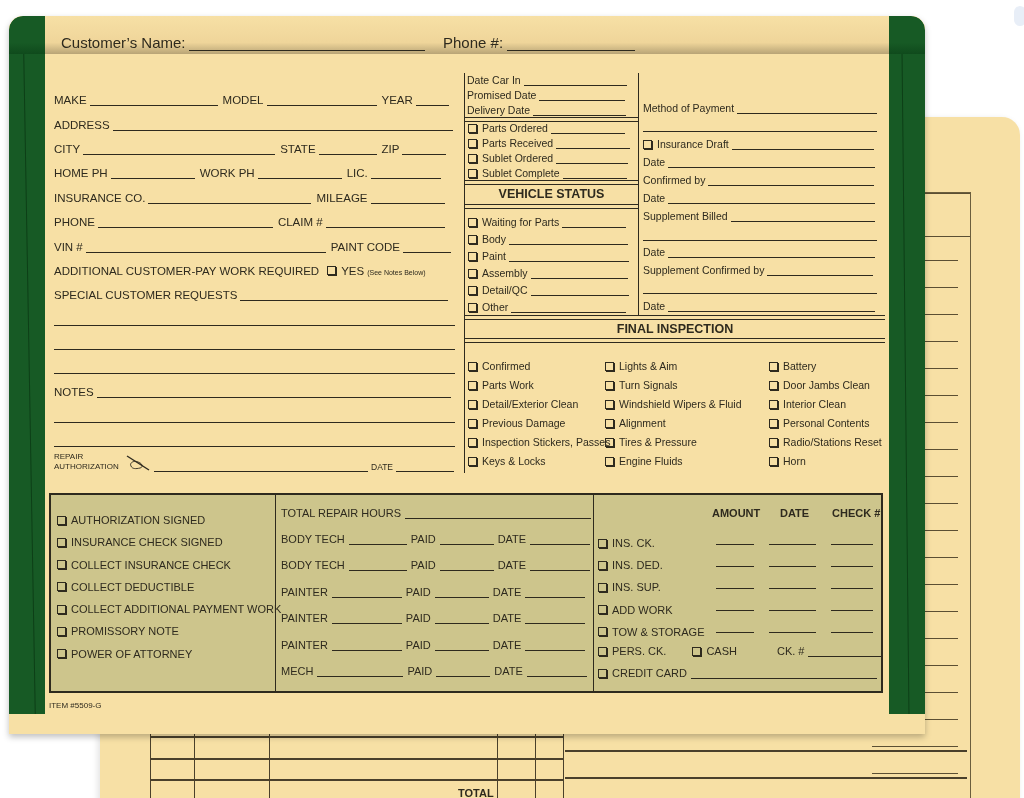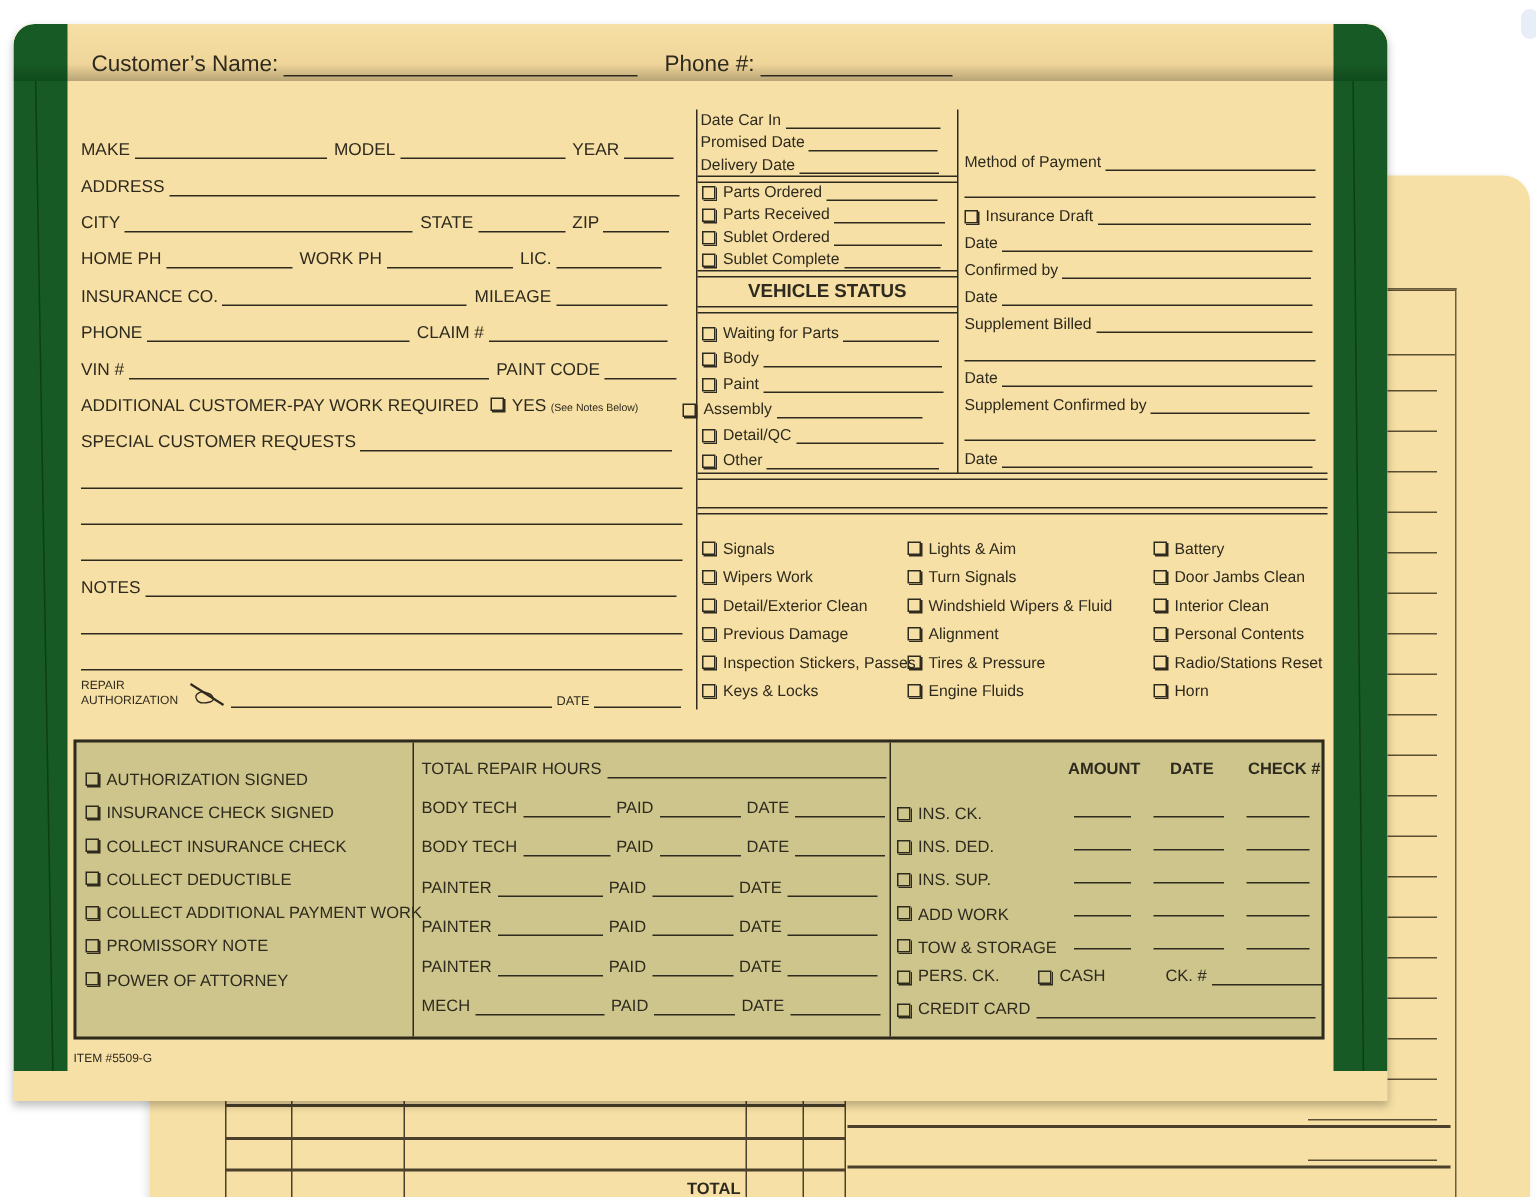--- a/index.html
+++ b/index.html
@@ -246,21 +246,21 @@
   <div class="fld small" style="left:459px;top:217px;">
       <span class="cb"></span>
       <span>Body</span>
       <span class="blank" style="width:119px;margin-right:0"></span>
     </div>
   <div class="fld small" style="left:459px;top:234px;">
       <span class="cb"></span>
       <span>Paint</span>
       <span class="blank" style="width:120px;margin-right:0"></span>
     </div>
-  <div class="fld small" style="left:446px;top:251px;">
+  <div class="fld small" style="left:459px;top:251px;">
       <span class="cb"></span>
       <span>Assembly</span>
       <span class="blank" style="width:97px;margin-right:0"></span>
     </div>
   <div class="fld small" style="left:459px;top:268px;">
       <span class="cb"></span>
       <span>Detail/QC</span>
       <span class="blank" style="width:98px;margin-right:0"></span>
     </div>
   <div class="fld small" style="left:459px;top:285px;">
@@ -304,25 +304,26 @@
       <span>Supplement Confirmed by</span>
       <span class="blank" style="width:106px;margin-right:0"></span>
     </div>
   <div class="fullline" style="left:634px;top:277px;width:234px;"></div>
   <div class="fld small" style="left:634px;top:284px;">
       <span>Date</span>
       <span class="blank" style="width:207px;margin-right:0"></span>
     </div>
 
   <div class="dbl" style="left:456px;top:299px;width:420px;"></div>
+  <div class="sec-title" style="left:456px;top:306px;width:420px;">FINAL INSPECTION</div>
   <div class="dbl" style="left:456px;top:322px;width:420px;"></div>
 
   <div style="position:absolute;left:459px;top:341px;font-size:10.5px;line-height:19px;">
-    <div><span class="cb"></span><span>Signals</span></div>
-    <div><span class="cb"></span><span>Wipers Work</span></div>
+    <div><span class="cb"></span><span>Confirmed</span></div>
+    <div><span class="cb"></span><span>Parts Work</span></div>
     <div><span class="cb"></span><span>Detail/Exterior Clean</span></div>
     <div><span class="cb"></span><span>Previous Damage</span></div>
     <div><span class="cb"></span><span>Inspection Stickers, Passes</span></div>
     <div><span class="cb"></span><span>Keys &amp; Locks</span></div>
   </div>
   <div style="position:absolute;left:596px;top:341px;font-size:10.5px;line-height:19px;">
     <div><span class="cb"></span><span>Lights &amp; Aim</span></div>
     <div><span class="cb"></span><span>Turn Signals</span></div>
     <div><span class="cb"></span><span>Windshield Wipers &amp; Fluid</span></div>
     <div><span class="cb"></span><span>Alignment</span></div>

